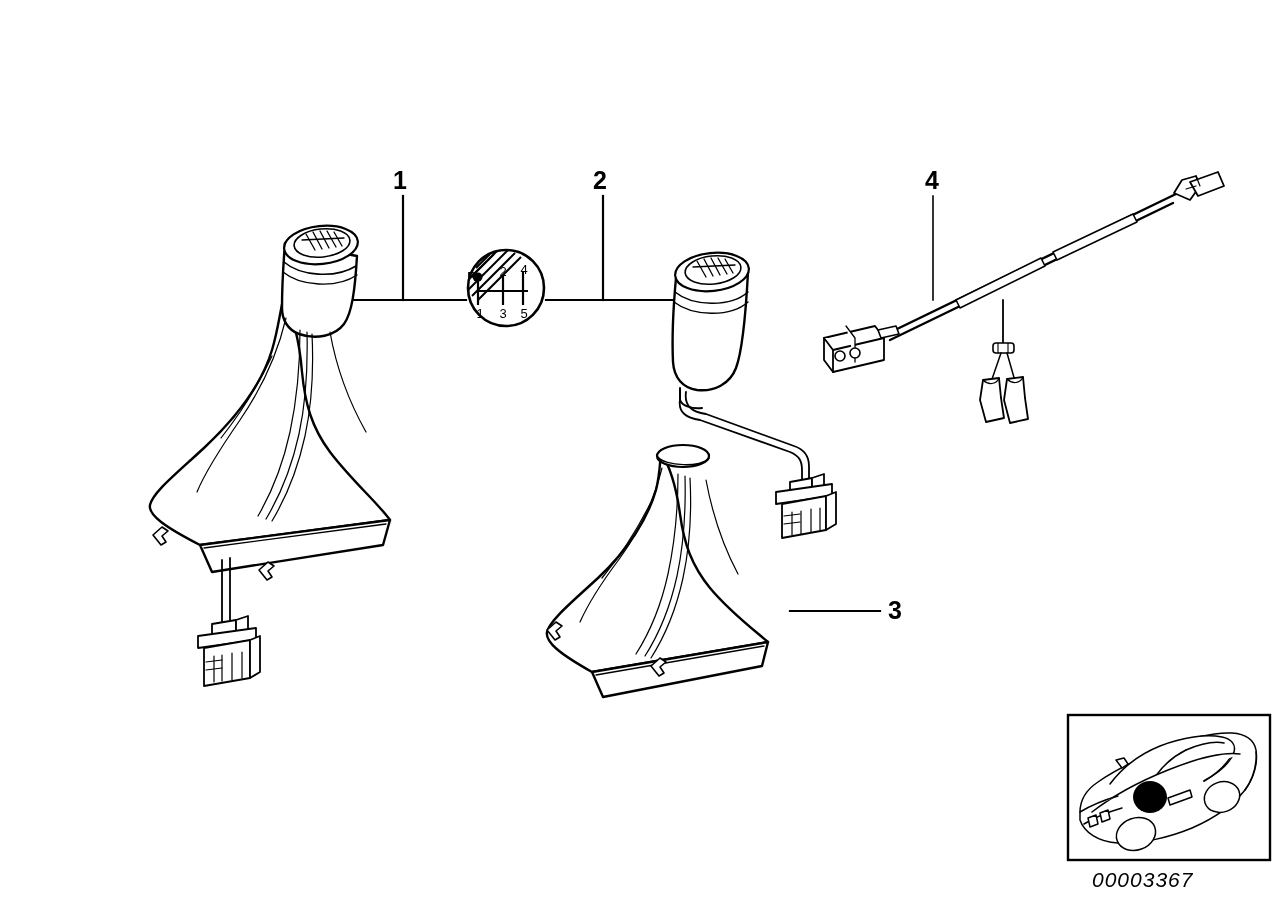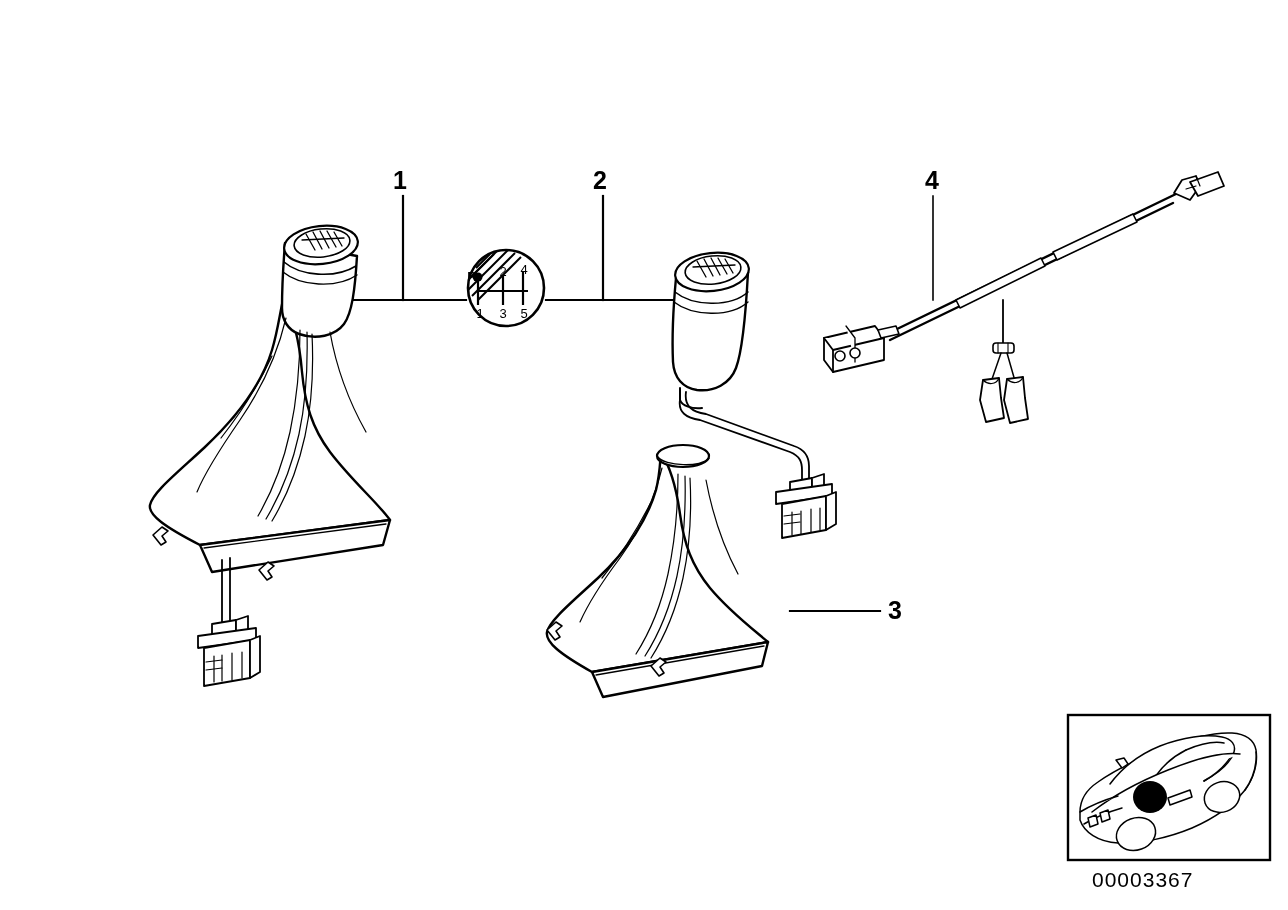--- a/index.html
+++ b/index.html
@@ -41,20 +41,21 @@
 
   #diagram-id {
     position: absolute;
     left: 1092px;
     top: 868px;
     font-family: "Liberation Sans", sans-serif;
     font-size: 21px;
     letter-spacing: 1px;
     color: #000000;
     white-space: nowrap;
+    font-style: italic;
   }
   .pattern-label {
     font-family: "Liberation Sans", sans-serif;
     font-size: 13px;
     fill: #000000;
   }
 </style>
 </head>
 <body>
 

